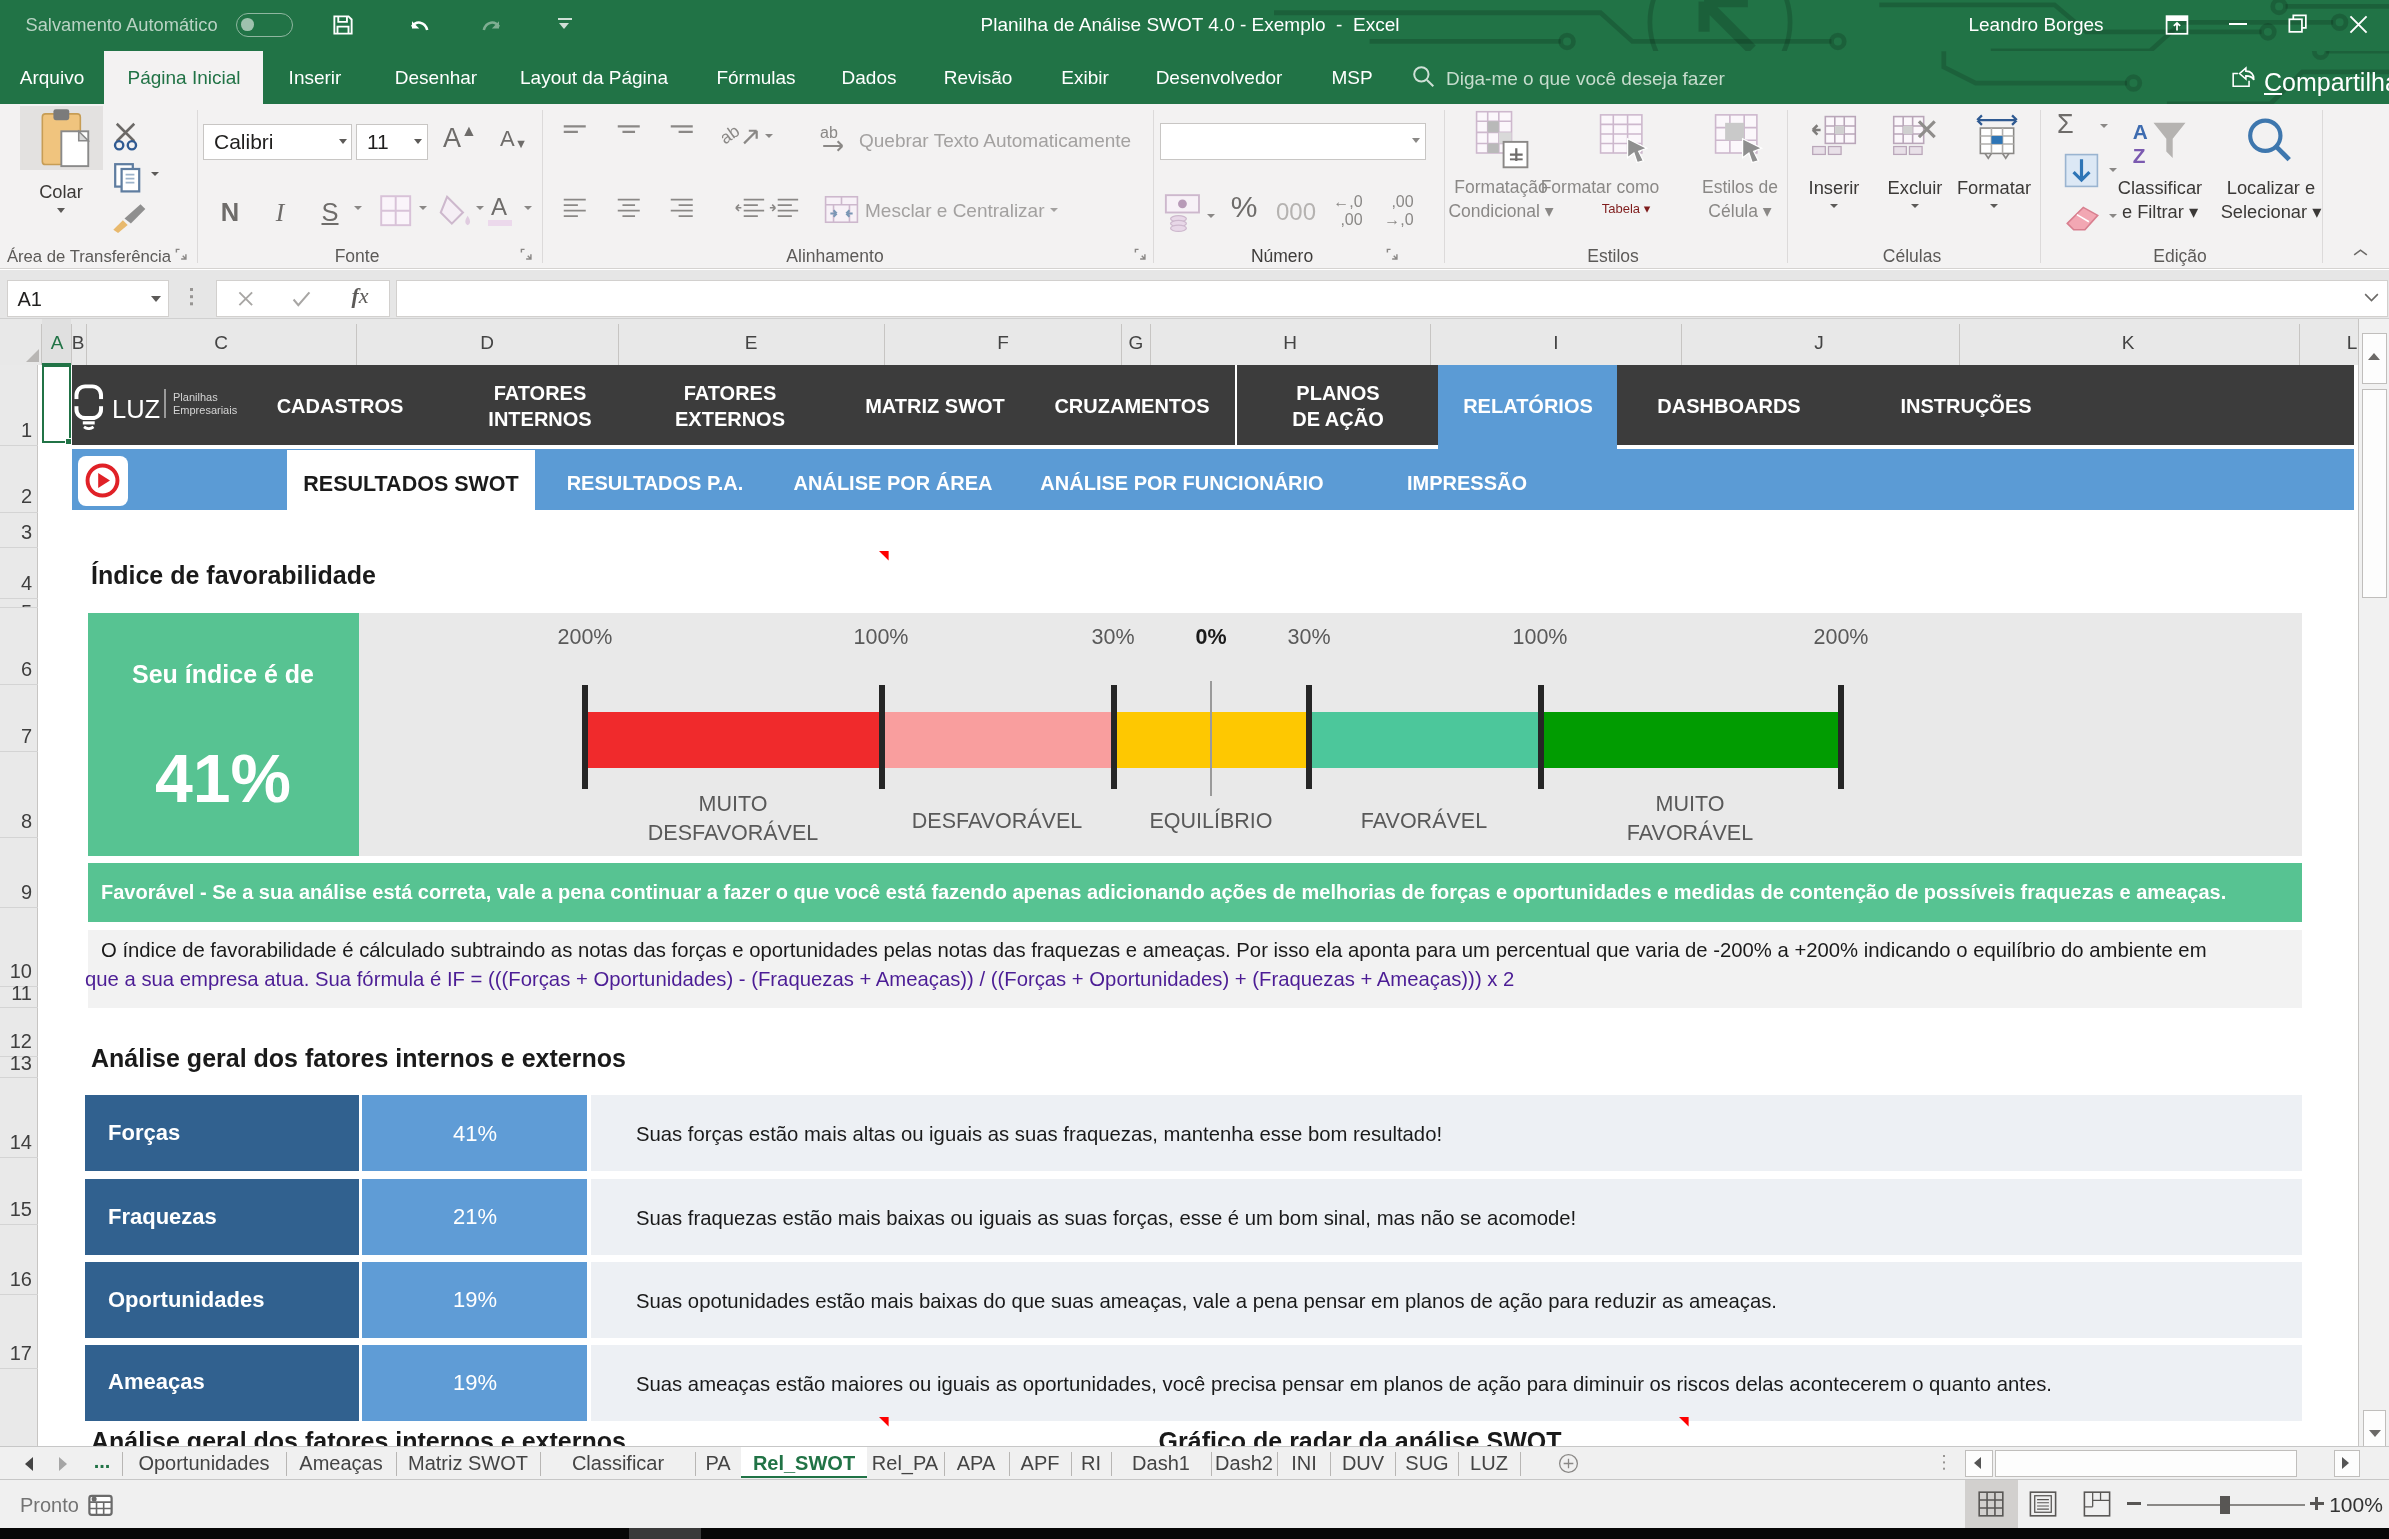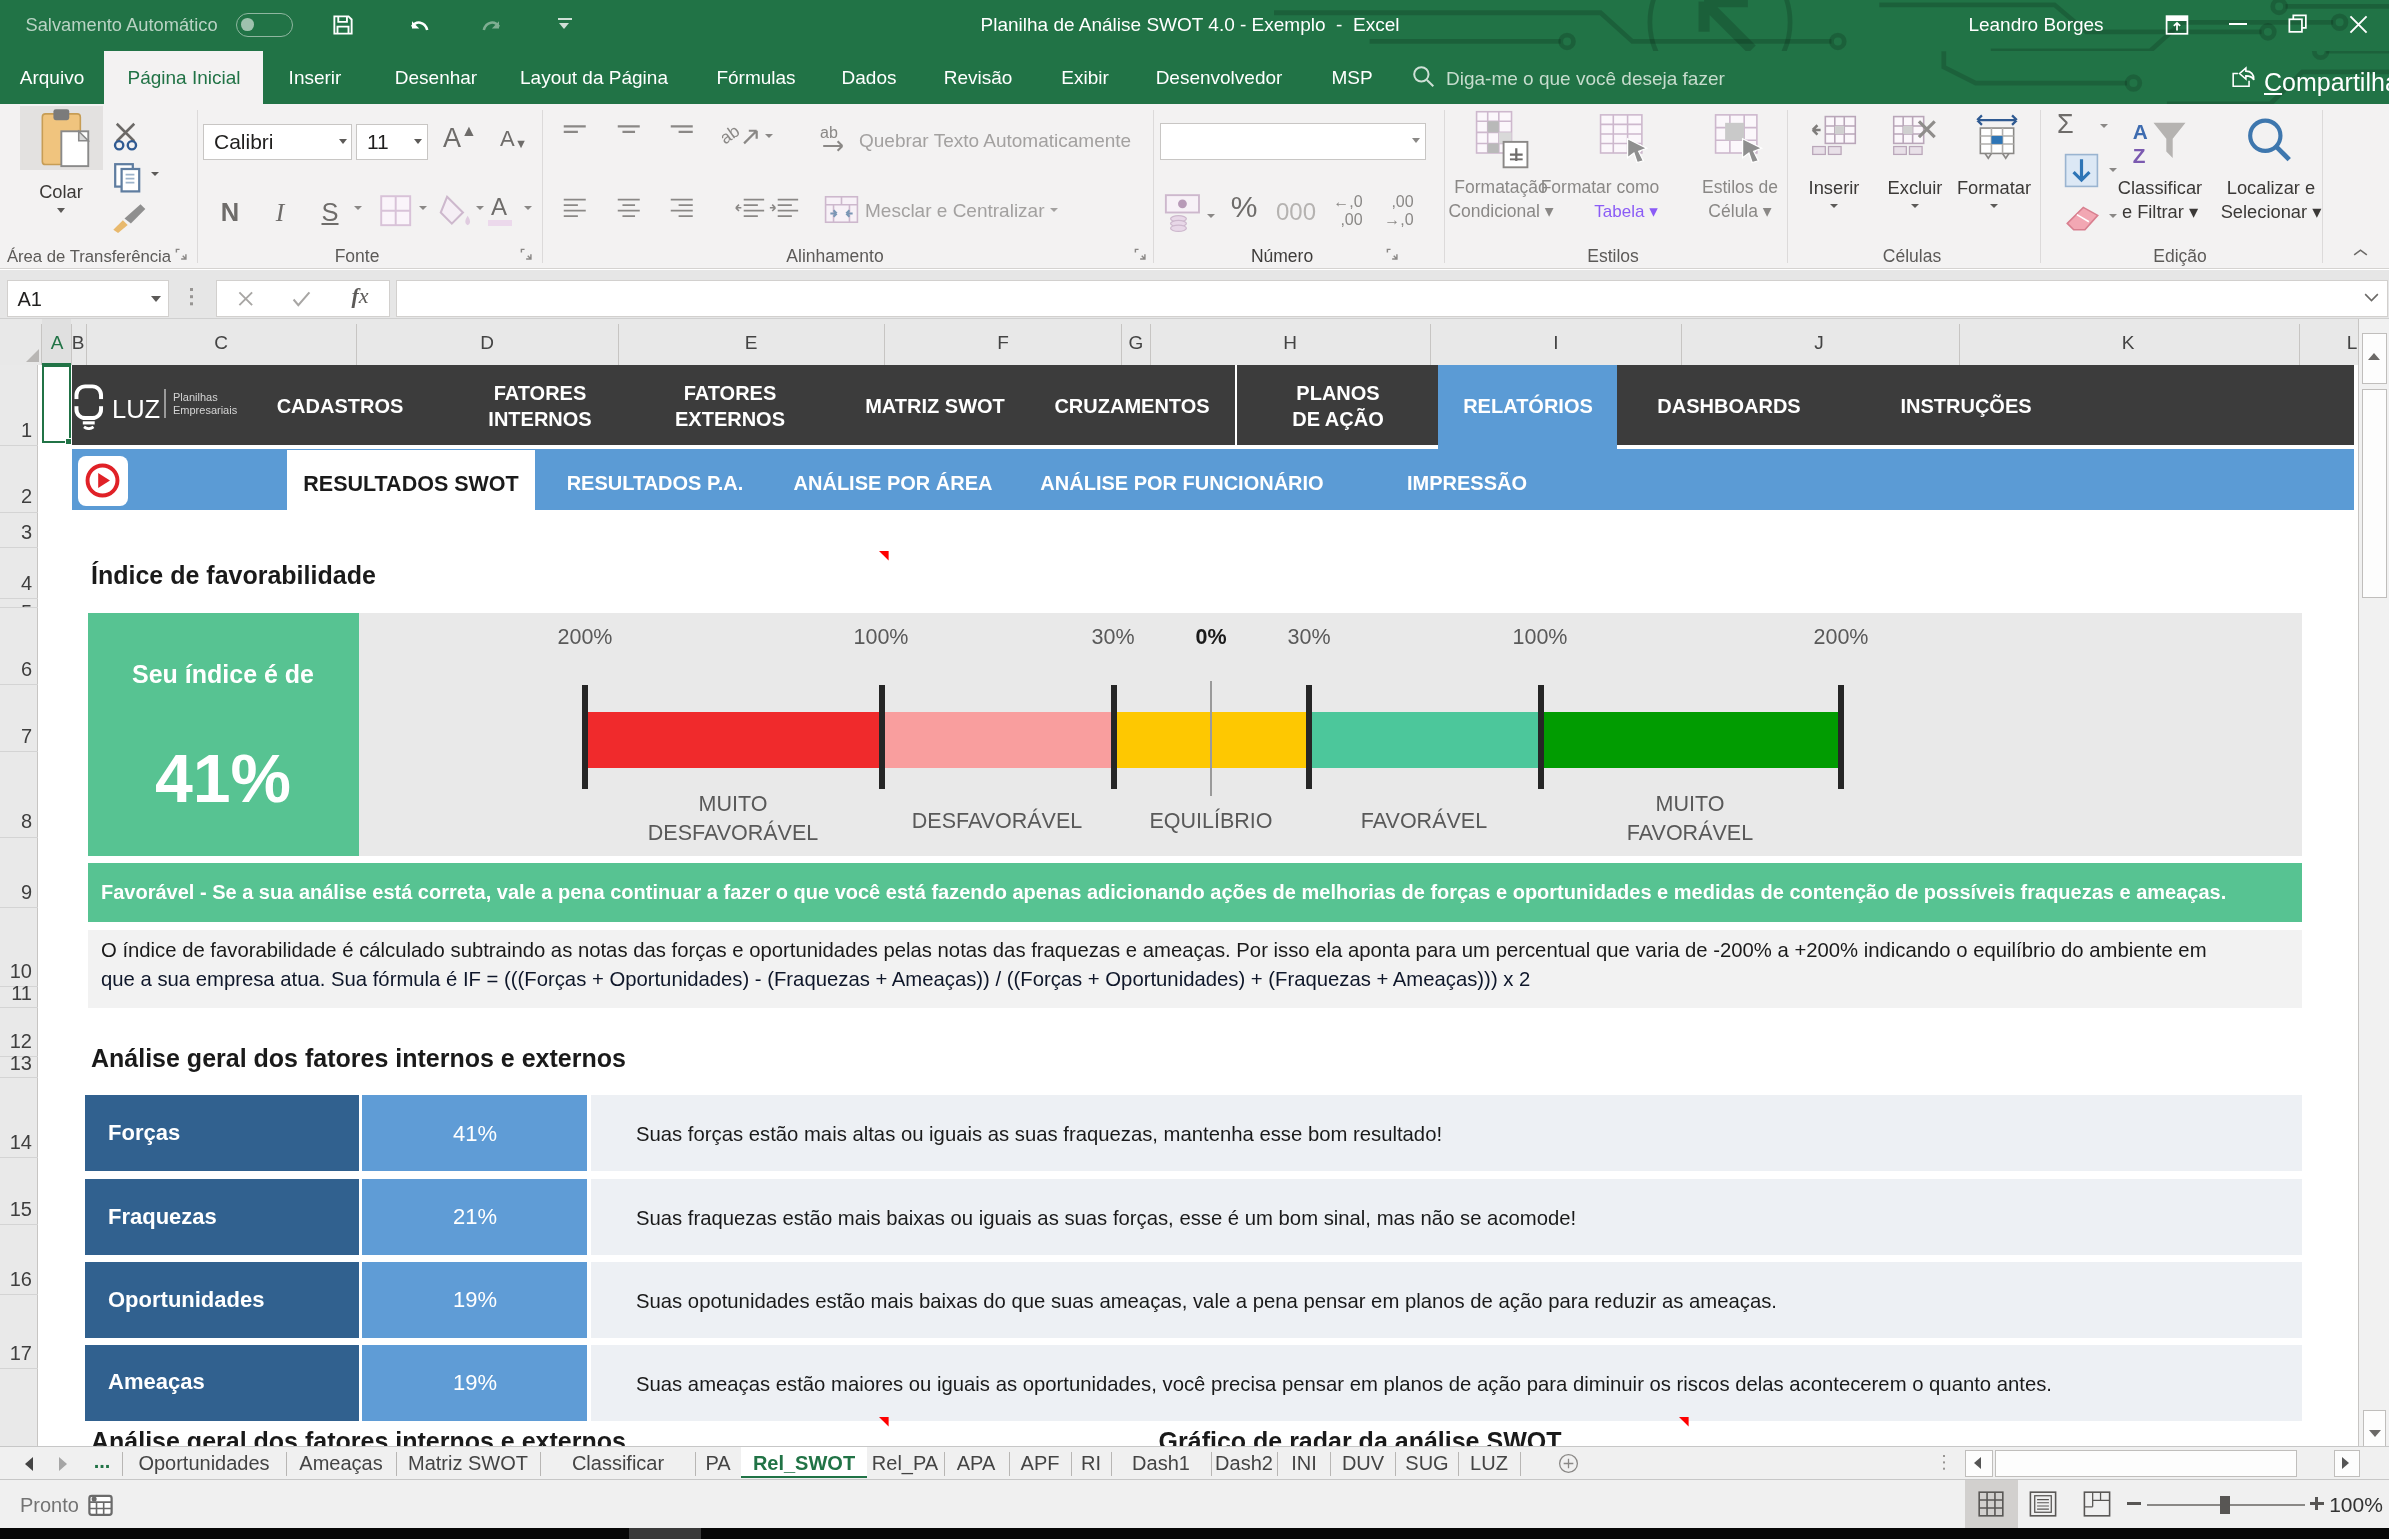--- a/index.html
+++ b/index.html
@@ -262,21 +262,21 @@
         <path d="M22 31 H30" stroke="#6e6c6a" stroke-width="1.2"></path>
       </svg>
  <div class="ctx" style="left:1501px;top:73px;font-size:17.5px;color:#8a8886">Formatação</div>
  <div class="ctx" style="left:1501px;top:97px;font-size:17.5px;color:#8a8886">Condicional&nbsp;▾</div>
  <svg class="ab" style="left:1599px;top:6.4px" width="54" height="59" viewBox="0 0 34 37">
         <rect x="1" y="3" width="26" height="24" fill="#fbf7fb" stroke="#cdb8cd" stroke-width="1"></rect>
         <path d="M1 9 H27 M1 15 H27 M1 21 H27 M9 3 V27 M18 3 V27" stroke="#cdb8cd" stroke-width="1"></path>
         <path d="M18 18 L30 24 L25 26 L28 32 L24 33 L22 27 L18 30 Z" fill="#8f8f8f" stroke="#fff" stroke-width="0.8"></path>
       </svg>
  <div class="ctx" style="left:1600px;top:73px;font-size:17.5px;color:#8a8886">Formatar como</div>
- <div class="ctx" style="left:1626px;top:97px;font-size:17px;color:#8b5cf6">Tabela&nbsp;▾</div>
+ <div class="ctx" style="left:1626px;top:97px;font-size:13px;color:#7f1d1d">Tabela&nbsp;▾</div>
  <svg class="ab" style="left:1714px;top:6.4px" width="54" height="59" viewBox="0 0 34 37">
         <rect x="1" y="3" width="26" height="24" fill="#fbf7fb" stroke="#cdb8cd" stroke-width="1"></rect>
         <path d="M1 11 H27 M1 19 H27 M10 3 V27 M19 3 V27" stroke="#cdb8cd" stroke-width="1"></path>
         <rect x="7" y="8" width="12" height="11" fill="#c9c9c9"></rect>
         <path d="M18 18 L30 24 L25 26 L28 32 L24 33 L22 27 L18 30 Z" fill="#8f8f8f" stroke="#fff" stroke-width="0.8"></path>
       </svg>
  <div class="ctx" style="left:1740px;top:73px;font-size:17.5px;color:#8a8886">Estilos de</div>
  <div class="ctx" style="left:1740px;top:97px;font-size:17.5px;color:#8a8886">Célula&nbsp;▾</div>
 
  <svg class="ab" style="left:1811px;top:11px" width="46" height="41" viewBox="0 0 29 26">
@@ -496,21 +496,21 @@
  <div class="ctr gl" style="left:733px;top:454px;text-align:center;line-height:29px">MUITO<br>DESFAVORÁVEL</div>
  <div class="ctr gl" style="left:997px;top:456px">DESFAVORÁVEL</div>
  <div class="ctr gl" style="left:1211px;top:456px">EQUILÍBRIO</div>
  <div class="ctr gl" style="left:1424px;top:456px">FAVORÁVEL</div>
  <div class="ctr gl" style="left:1690px;top:454px;text-align:center;line-height:29px">MUITO<br>FAVORÁVEL</div>
 
  <div class="ab" style="left:88px;top:498px;width:2214px;height:59px;background:#57c392"></div>
  <div class="tx" style="left:101px;top:516px;font-size:20px;font-weight:bold;color:#fff">Favorável - Se a sua análise está correta, vale a pena continuar a fazer o que você está fazendo apenas adicionando ações de melhorias de forças e oportunidades e medidas de contenção de possíveis fraquezas e ameaças.</div>
  <div class="ab" style="left:88px;top:565px;width:2214px;height:78px;background:#f2f2f2"></div>
  <div class="tx" style="left:101px;top:574px;font-size:20.3px;color:#1a1a1a">O índice de favorabilidade é cálculado subtraindo as notas das forças e oportunidades pelas notas das fraquezas e ameaças. Por isso ela aponta para um percentual que varia de -200% a +200% indicando o equilíbrio do ambiente em</div>
- <div class="tx" style="left:101px;top:603px;font-size:20.3px;color:#0f172a">que a sua empresa atua. Sua fórmula é IF = (((Forças + Oportunidades) - (Fraquezas + Ameaças)) / ((Forças + Oportunidades) + (Fraquezas + Ameaças))) x 2</div>
+ <div class="tx" style="left:85px;top:603px;font-size:20.3px;color:#4c1d95">que a sua empresa atua. Sua fórmula é IF = (((Forças + Oportunidades) - (Fraquezas + Ameaças)) / ((Forças + Oportunidades) + (Fraquezas + Ameaças))) x 2</div>
 
  <div class="tx" style="left:91px;top:679px;font-size:25px;font-weight:bold;color:#1a1a1a">Análise geral dos fatores internos e externos</div>
  <div class="ab" style="left:85px;top:730px;width:274px;height:76px;background:#31618f"></div>
  <div class="ab" style="left:362px;top:730px;width:225px;height:76px;background:#5f9cd6"></div>
  <div class="ab" style="left:591px;top:730px;width:1711px;height:76px;background:#edf0f4"></div>
  <div class="tx tl" style="left:108px;top:755px">Forças</div>
  <div class="ctr tp" style="left:475px;top:769px">41%</div>
  <div class="tx td" style="left:636px;top:758px">Suas forças estão mais altas ou iguais as suas fraquezas, mantenha esse bom resultado!</div>
  <div class="ab" style="left:85px;top:814px;width:274px;height:76px;background:#31618f"></div>
  <div class="ab" style="left:362px;top:814px;width:225px;height:76px;background:#5f9cd6"></div>

